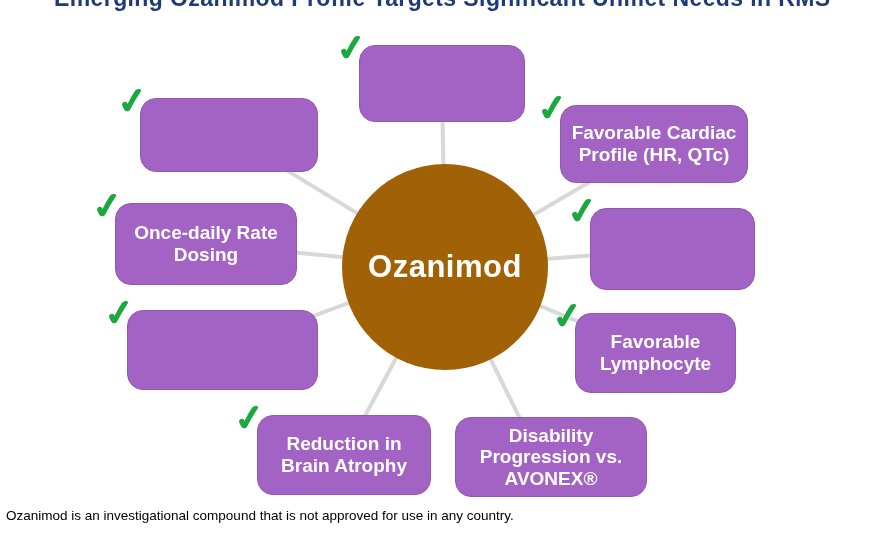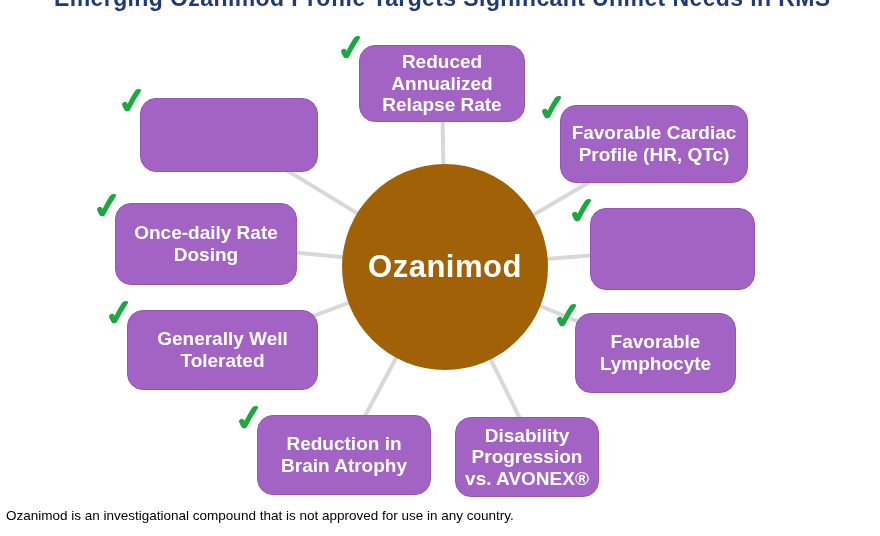--- a/index.html
+++ b/index.html
@@ -83,21 +83,21 @@
     line-height: 1;
     transform: rotate(-6deg);
     text-shadow: 0.5px 0.5px 0 #1ba83f;
   }
 
   
   .n-rarr       { left: 359px; top:  45px; width: 166px; height: 77px; }
   .n-cardiac    { left: 560px; top: 105px; width: 188px; height: 78px; }
   .n-lymph      { left: 590px; top: 208px; width: 165px; height: 82px; }
   .n-hepatotox  { left: 575px; top: 313px; width: 161px; height: 80px; }
-  .n-disability { left: 455px; top: 417px; width: 144px; height: 80px; }
+  .n-disability { left: 455px; top: 417px; width: 192px; height: 80px; }
   .n-brain      { left: 257px; top: 415px; width: 174px; height: 80px; }
   .n-tolerated  { left: 127px; top: 310px; width: 191px; height: 80px; }
   .n-oncedaily  { left: 115px; top: 203px; width: 182px; height: 82px; }
   .n-gde        { left: 140px; top:  98px; width: 178px; height: 74px; }
 
   .footnote {
     position: absolute;
     left: 6px;
     top: 508px;
     font-size: 13.5px;
@@ -122,21 +122,20 @@
     <line x1="445" y1="267" x2="206" y2="244"></line>
     <line x1="445" y1="267" x2="229" y2="135"></line>
   </svg>
 
   <div class="center-circle">
     <span class="center-label">Ozanimod</span>
   </div>
 
   <div class="node n-rarr">
     <span class="check">✓</span>
-    <span>Reduced Annualized Relapse Rate</span>
   </div>
 
   <div class="node n-cardiac">
     <span class="check">✓</span>
     <span>Favorable Cardiac Profile (HR, QTc)</span>
   </div>
 
   <div class="node n-lymph">
     <span class="check">✓</span>
   </div>
@@ -150,21 +149,20 @@
     <span>Disability Progression vs. AVONEX®</span>
   </div>
 
   <div class="node n-brain">
     <span class="check">✓</span>
     <span>Reduction in Brain Atrophy</span>
   </div>
 
   <div class="node n-tolerated">
     <span class="check">✓</span>
-    <span>Generally Well Tolerated</span>
   </div>
 
   <div class="node n-oncedaily">
     <span class="check">✓</span>
     <span>Once-daily Rate Dosing</span>
   </div>
 
   <div class="node n-gde">
     <span class="check">✓</span>
   </div>

